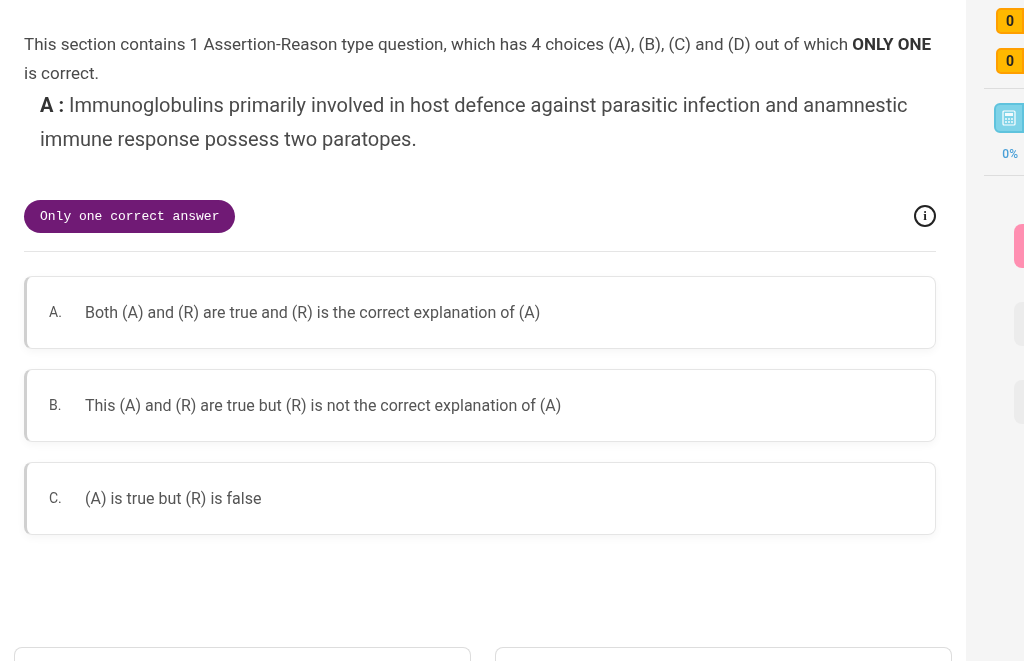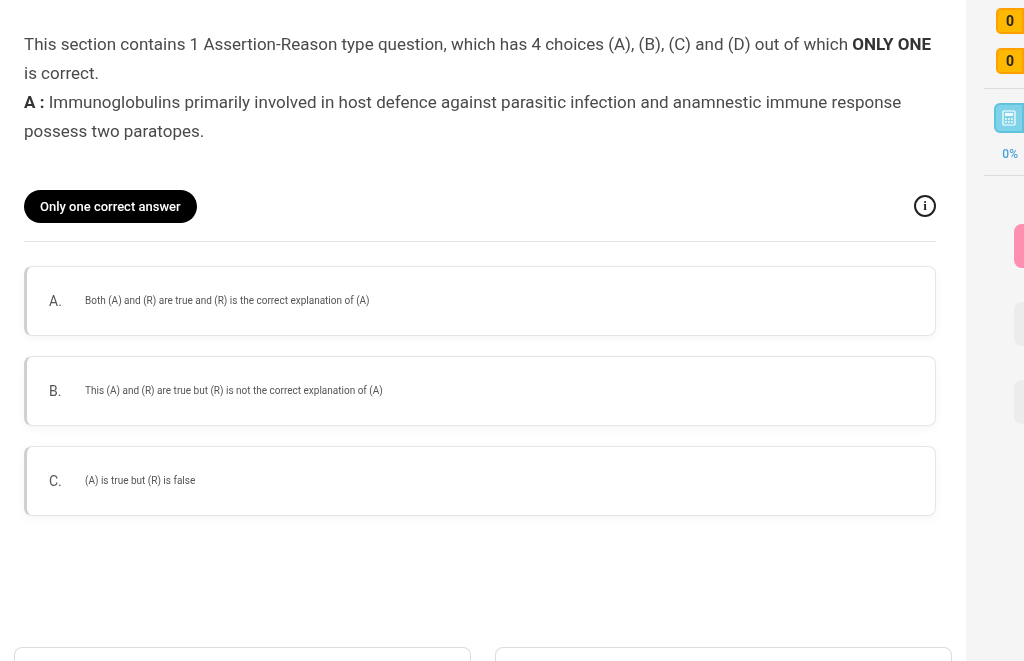--- a/index.html
+++ b/index.html
@@ -26,42 +26,44 @@
       color: #4a4a4a;
       font-size: 17px;
       line-height: 1.7;
     }
     .instruction-text strong {
       font-weight: 700;
       color: #333;
     }
     .assertion-block {
       color: #4a4a4a;
-      font-size: 17px;
+      font-size: 20px;
       line-height: 1.7;
       margin-bottom: 20px;
+      margin-left: 16px;
     }
     .assertion-block .label {
       font-weight: 700;
       color: #333;
     }
     .answer-type-row {
       display: flex;
       justify-content: space-between;
       align-items: center;
       margin-top: 44px;
       margin-bottom: 18px;
     }
     .answer-type-badge {
-      background: #000000;
+      background: #701a75;
       color: #fff;
       font-size: 13px;
       font-weight: 500;
       padding: 9px 16px;
       border-radius: 18px;
+      font-family: Liberation Mono, monospace;
     }
     .info-icon {
       width: 22px;
       height: 22px;
       border: 2px solid #222;
       border-radius: 50%;
       display: flex;
       align-items: center;
       justify-content: center;
       font-size: 13px;
@@ -88,21 +90,21 @@
       position: relative;
       border-left: 3px solid #d0d0d0;
     }
     .option-card .opt-letter {
       color: #555;
       font-size: 14px;
       min-width: 18px;
     }
     .option-card .opt-text {
       color: #555;
-      font-size: 10px;
+      font-size: 16px;
     }
     .sidebar {
       position: absolute;
       right: 0;
       top: 0;
       width: 48px;
       height: 661px;
       display: flex;
       flex-direction: column;
       align-items: flex-end;

